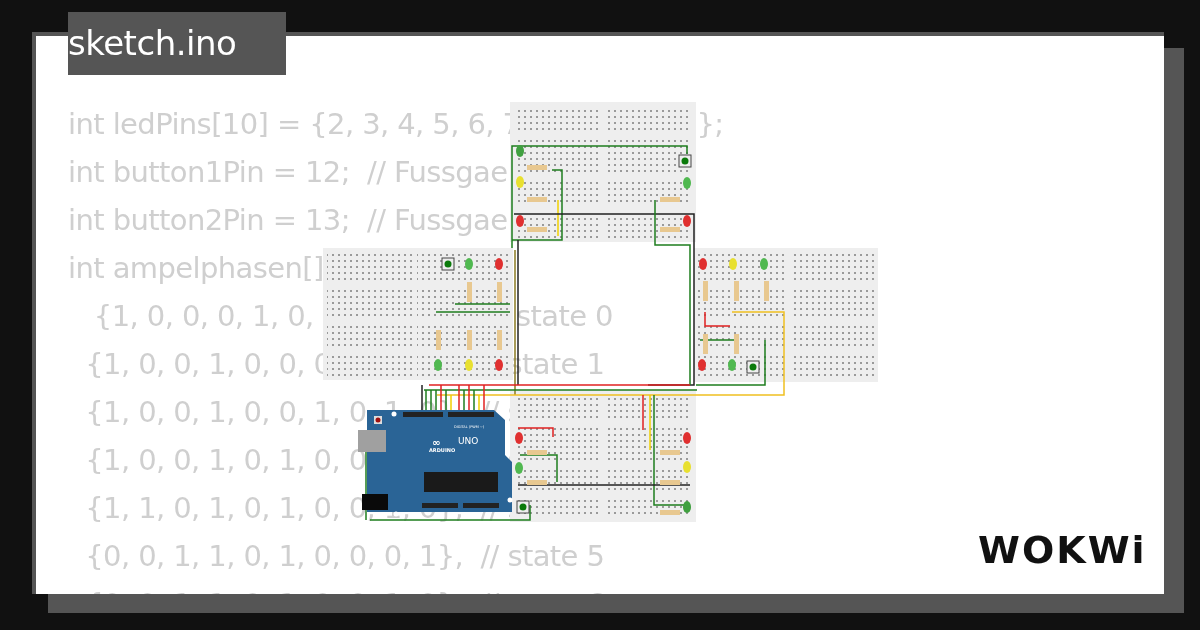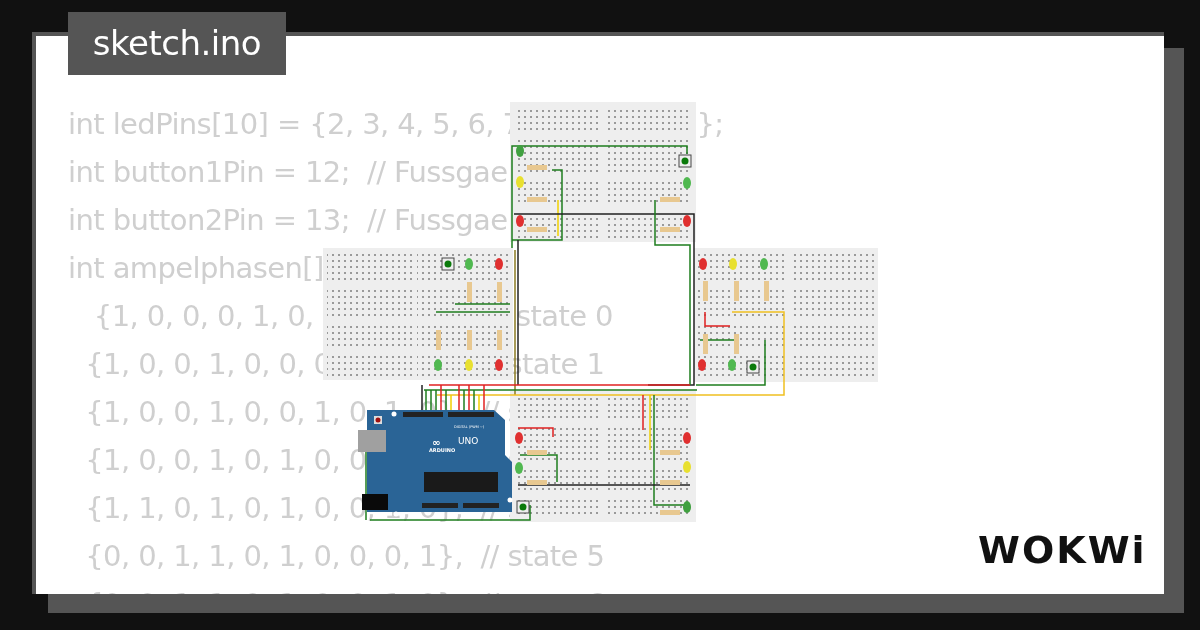--- a/index.html
+++ b/index.html
@@ -1,21 +1,21 @@
 <!DOCTYPE html>
 <html><head>
 <meta charset="utf-8">
 <style>
   html,body{margin:0;padding:0;}
   body{width:1200px;height:630px;background:#111111;position:relative;overflow:hidden;font-family:"DejaVu Sans","Liberation Sans",sans-serif;}
   .shadow{position:absolute;left:48px;top:48px;width:1136px;height:565px;background:#555555;}
   .panel{position:absolute;left:32px;top:32px;width:1132px;height:562px;background:#555555;}
   .panel-inner{position:absolute;left:36px;top:36px;width:1128px;height:558px;background:#ffffff;overflow:hidden;}
   .code{position:absolute;left:32px;top:64px;margin:0;font-family:"DejaVu Sans","Liberation Sans",sans-serif;font-size:29px;line-height:48px;color:#cfcfcf;white-space:pre;letter-spacing:-0.6px;}
-  .title-tab{position:absolute;left:68px;top:12px;height:63px;width:218px;background:#555555;color:#ffffff;font-size:34px;line-height:63px;text-align:center;font-family:"DejaVu Sans","Liberation Sans",sans-serif;letter-spacing:-0.5px;}
+  .title-tab{position:absolute;left:68px;top:12px;height:63px;width:218px;background:#555555;color:#ffffff;font-size:34px;line-height:63px;font-family:"DejaVu Sans","Liberation Sans",sans-serif;letter-spacing:-0.5px;}
   .logo{position:absolute;left:978px;top:528px;font-family:"DejaVu Sans","Liberation Sans",sans-serif;font-size:38px;font-weight:bold;color:#111;letter-spacing:2px;text-align:center;}
   .circuit{position:absolute;left:0;top:0;}
 </style>
 </head>
 <body>
 
 <div class="shadow"></div>
 <div class="panel"></div>
 <div class="panel-inner">
   <pre class="code"><span>int ledPins[10] = {2, 3, 4, 5, 6, 7, 8, 9, 10, 11};</span>

